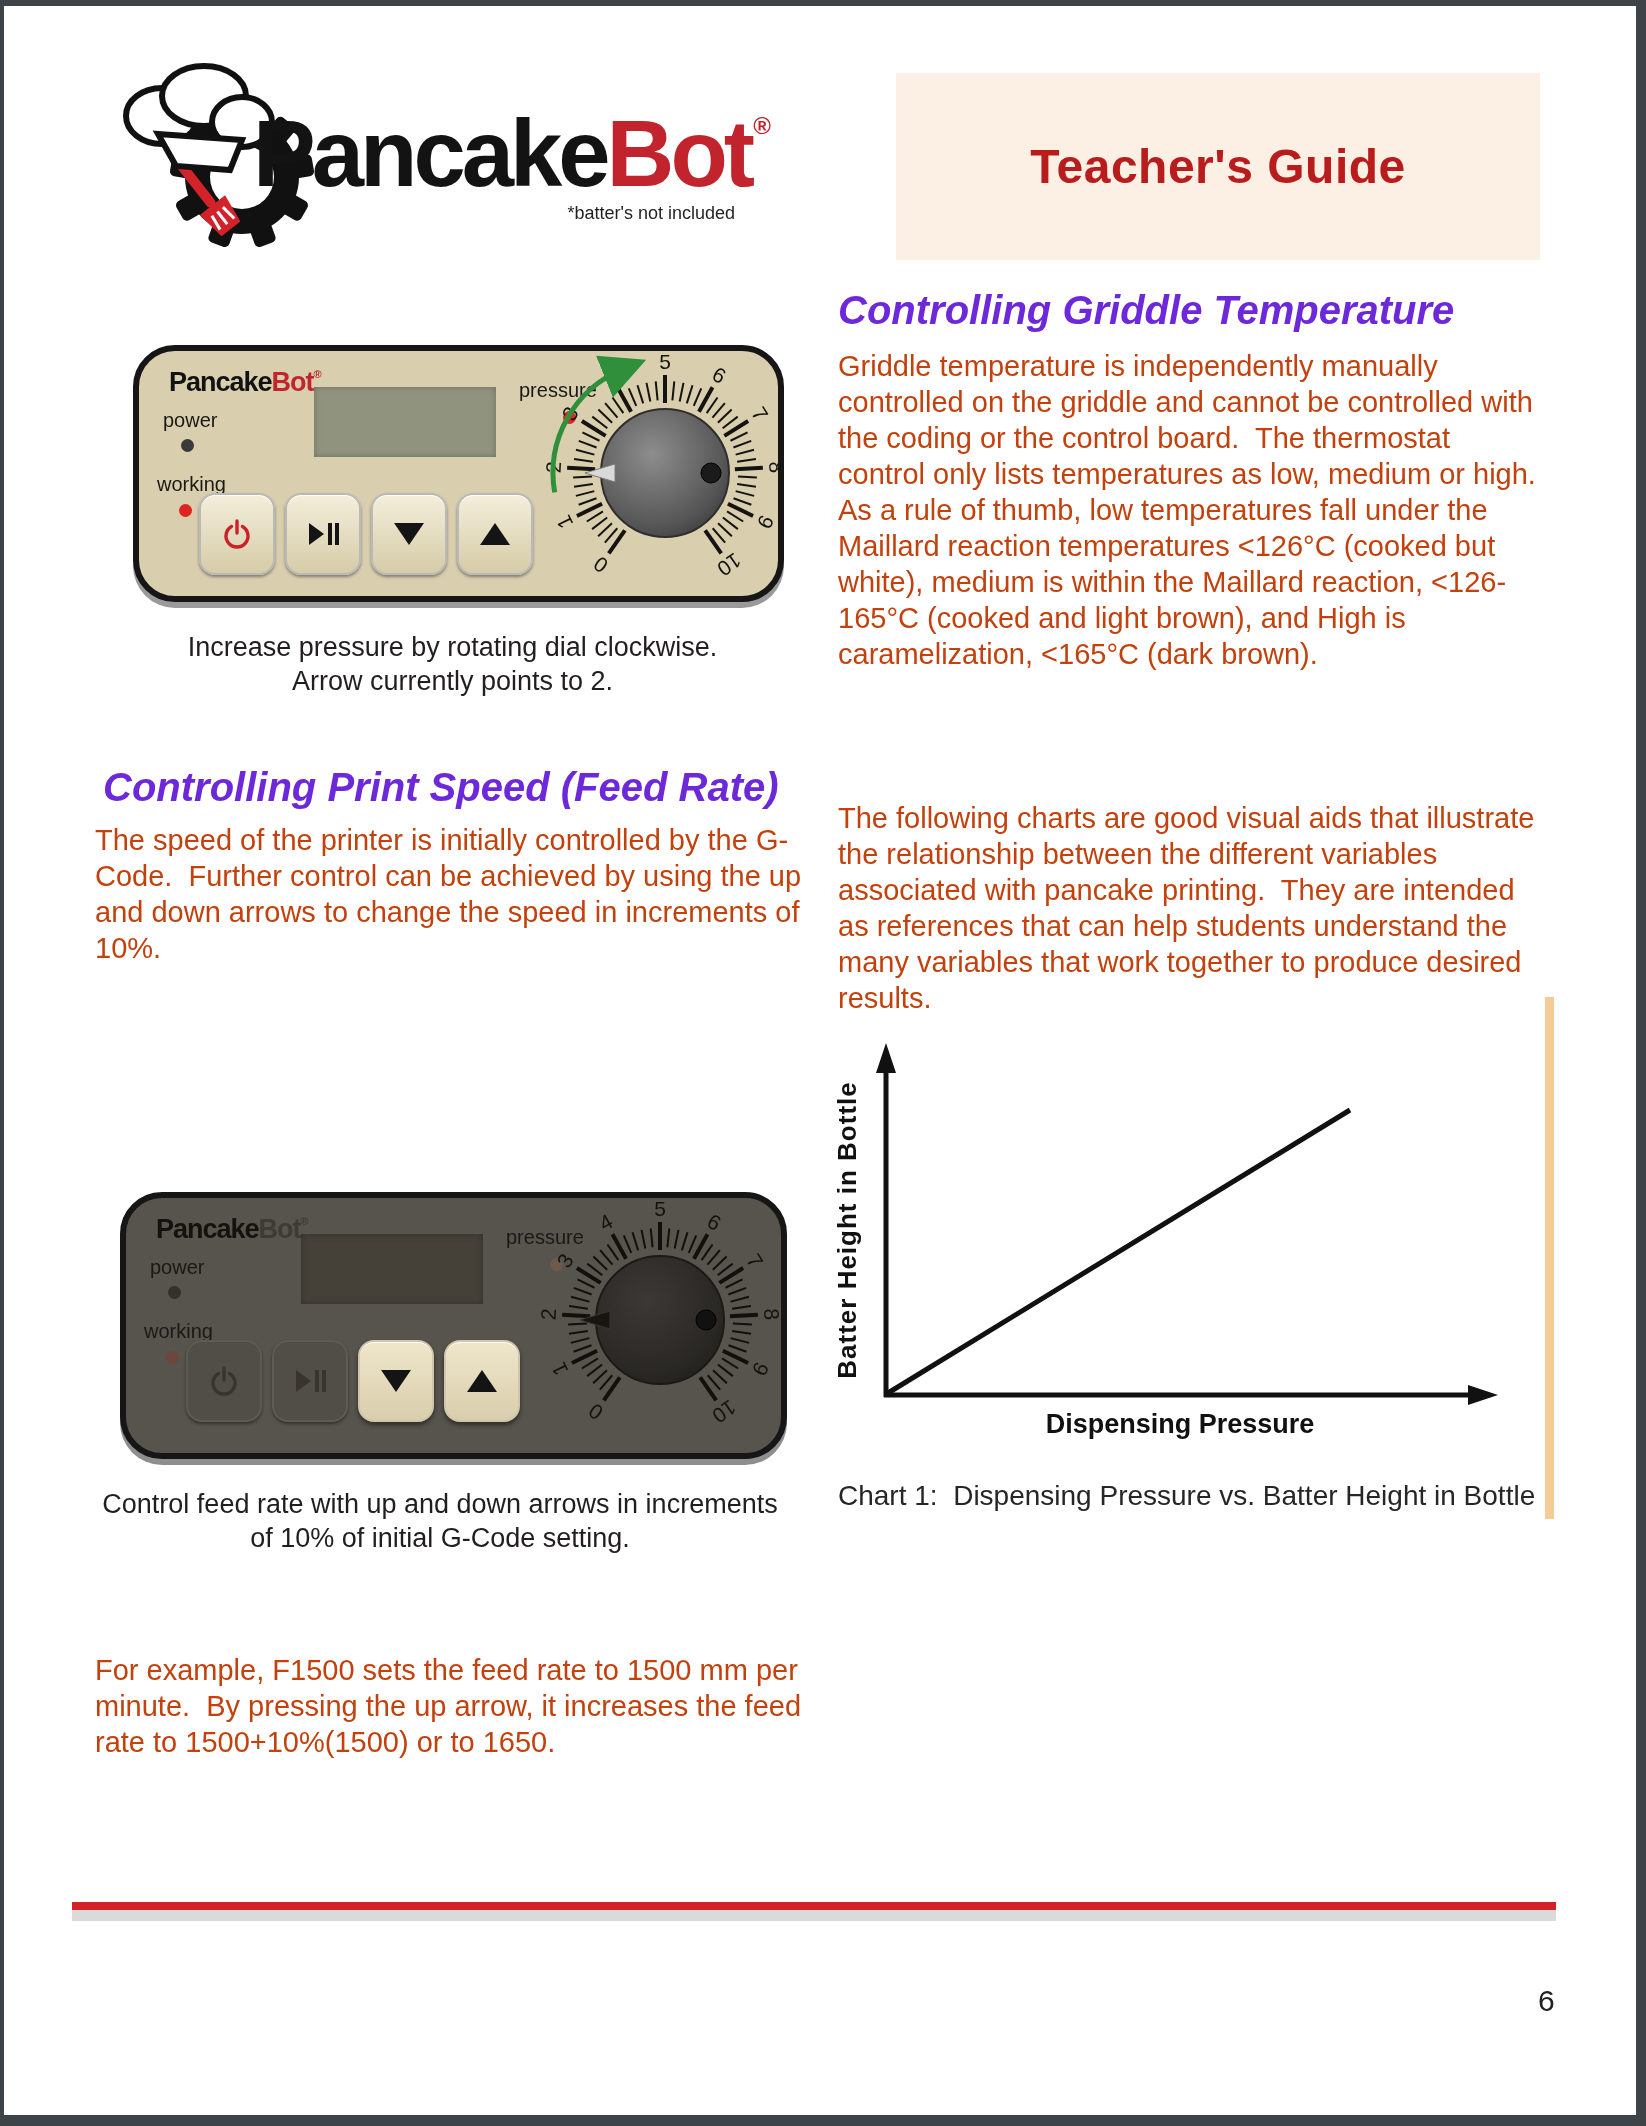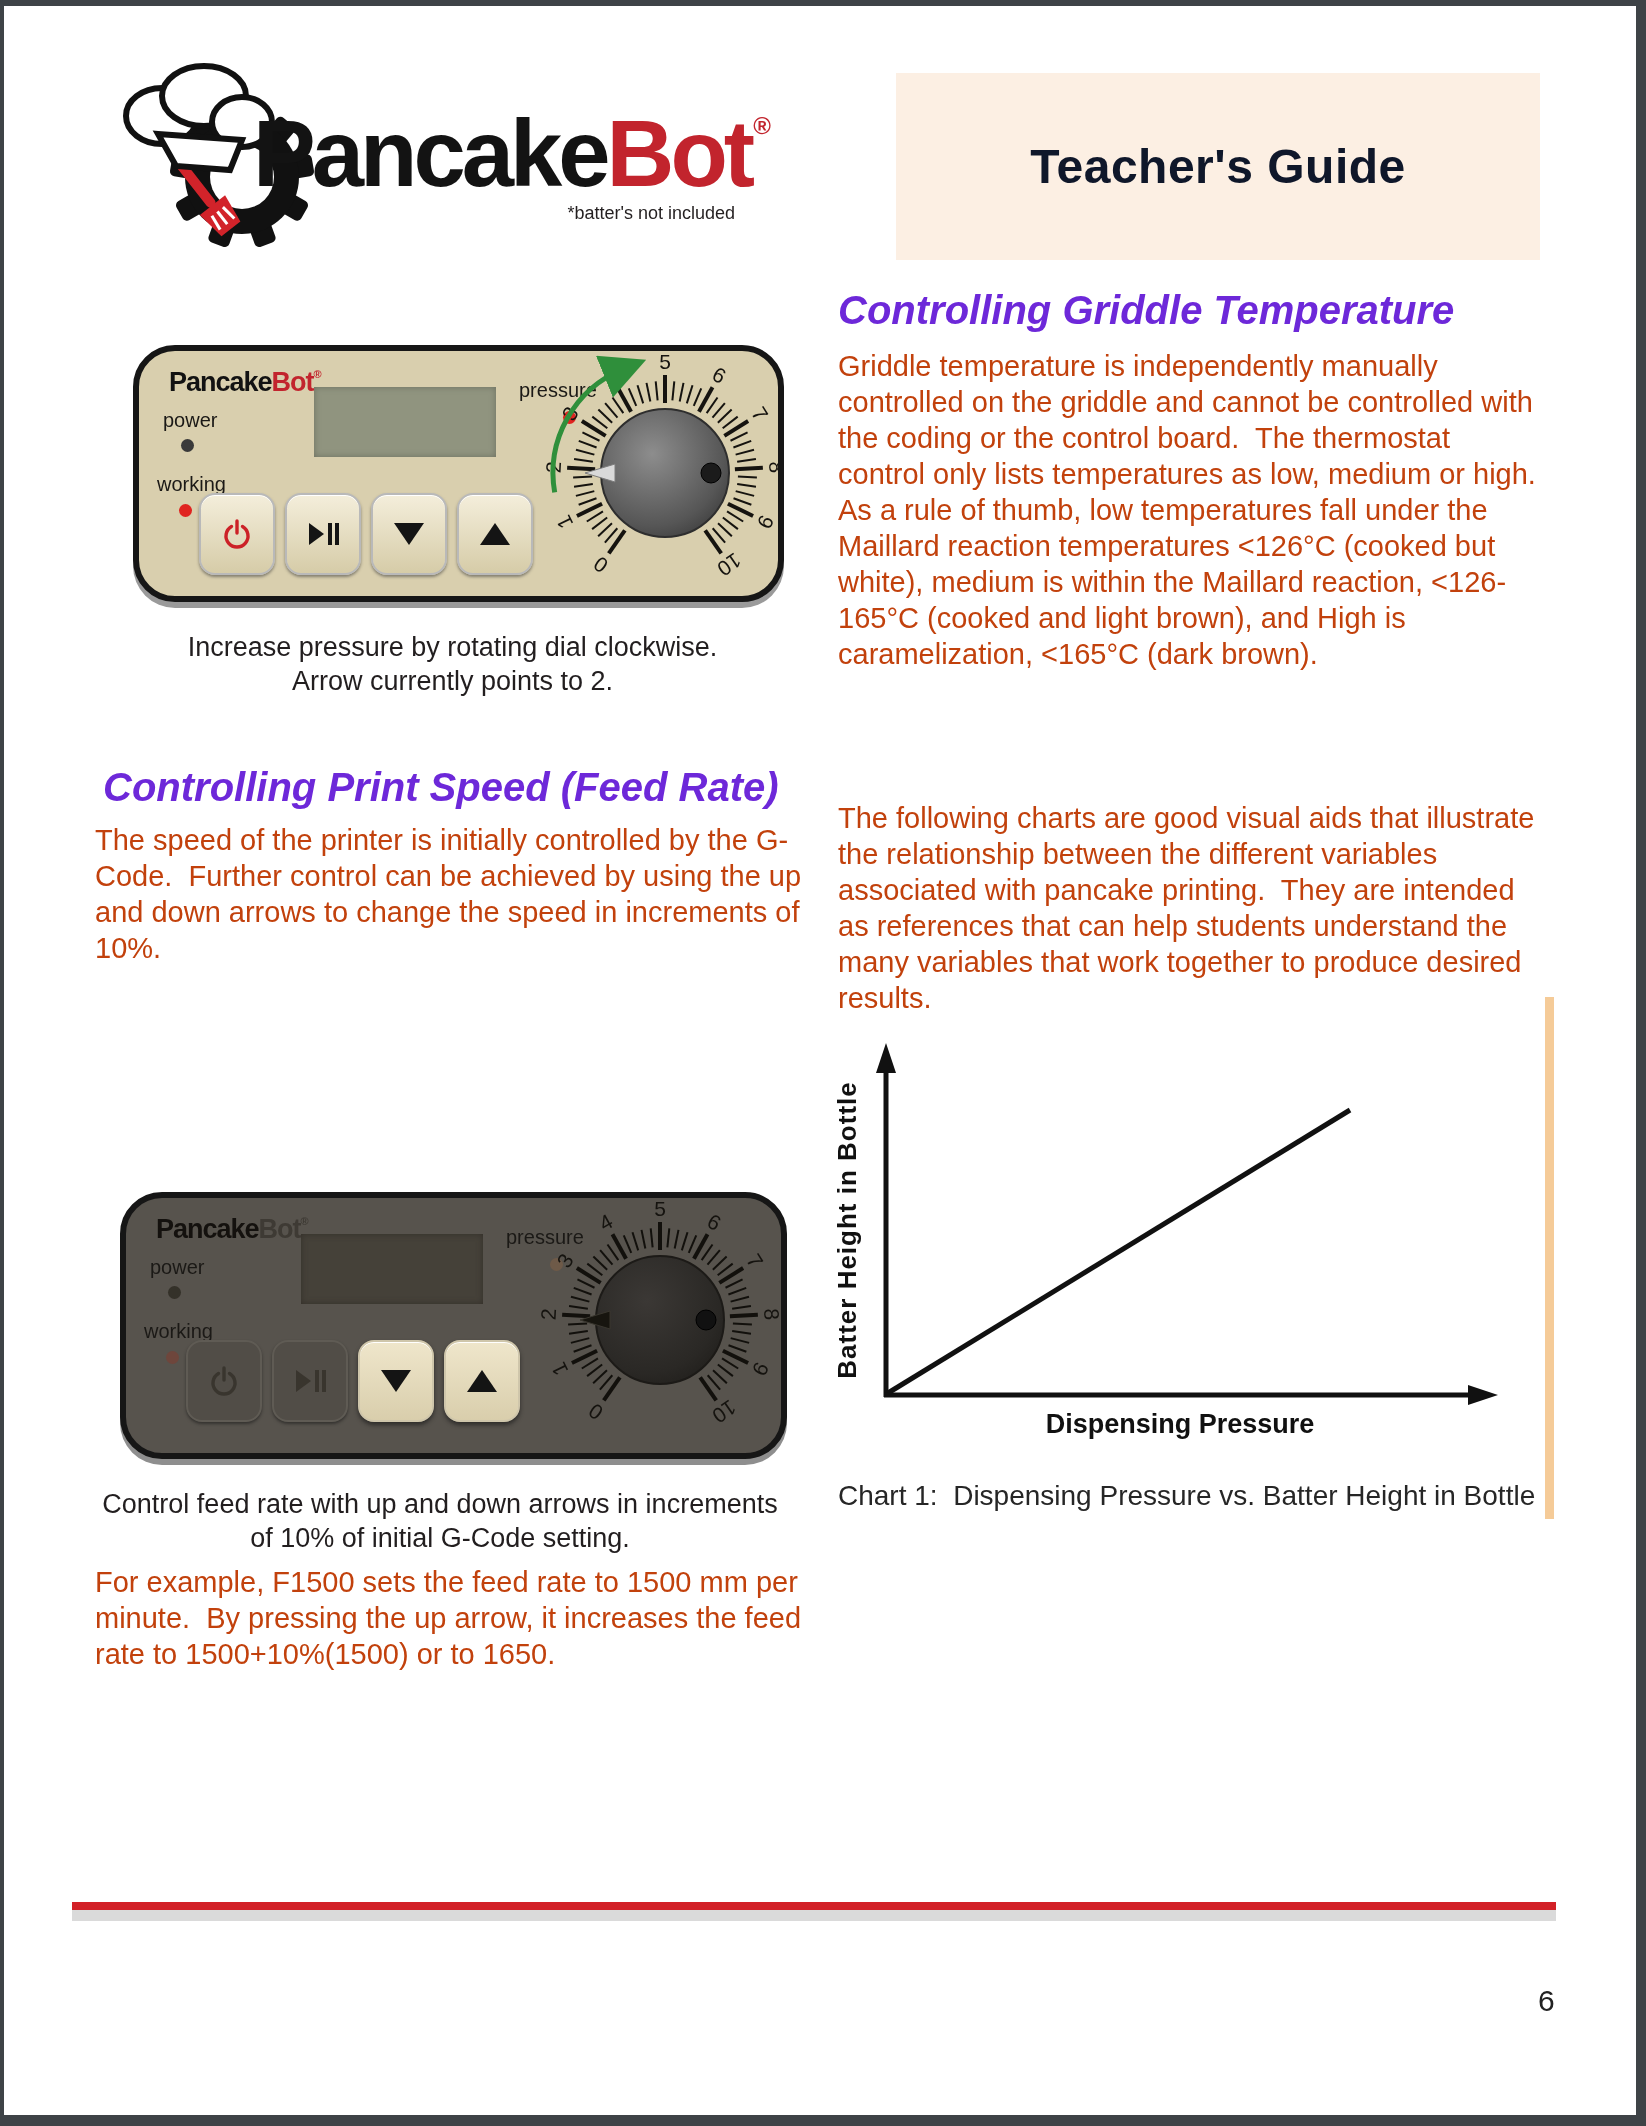--- a/index.html
+++ b/index.html
@@ -16,21 +16,21 @@
   .logo-icon{position:absolute;left:92px;top:52px;}
   .logo-text{position:absolute;left:253px;top:106px;font-size:94px;font-weight:bold;
              letter-spacing:-4px;line-height:95px;white-space:nowrap;}
   .logo-text .black{color:#131313;}
   .logo-text .red{color:#c2242d;}
   .logo-text .reg{font-size:24px;color:#c2242d;letter-spacing:0;position:relative;top:-52px;left:2px;font-weight:bold;}
   .logo-tagline{position:absolute;left:253px;top:203px;width:482px;text-align:right;
                 font-size:18px;color:#231f20;letter-spacing:0;}
   .tg-box{position:absolute;left:896px;top:73px;width:644px;height:187px;background:#fcefe3;
           display:flex;align-items:center;justify-content:center;}
-  .tg-box .tg-title{font-size:48px;font-weight:bold;color:#0f172a;letter-spacing:0.5px;}
+  .tg-box .tg-title{font-size:48px;font-weight:bold;color:#b91c1c;letter-spacing:0.5px;}
 
   
   .h-teal{position:absolute;font-style:italic;font-weight:600;color:#6d28d9;font-size:40px;white-space:nowrap;}
   .h-red{position:absolute;font-weight:bold;color:#ec2227;font-size:52px;letter-spacing:-1px;white-space:nowrap;}
   .body-text{position:absolute;font-size:29px;line-height:36px;color:#c2410c;white-space:pre-wrap;}
 
   
   .panel{position:absolute;border-radius:42px;border:6px solid #161616;overflow:hidden;
          box-shadow:0 6px 0 #9a9a9a;}
   .panel.beige{background:#d9cfae;}
@@ -363,21 +363,21 @@
       <polygon points="50,130 80,121 80,139" fill="#17150f" stroke="#3a372f" stroke-width="1"></polygon>
       <circle cx="176" cy="130" r="10" fill="#111" stroke="#000"></circle>
     </svg>
   </div>
 
   <div class="caption" style="left:100px;top:1487px;width:680px;">
     <div>Control feed rate with up and down arrows in increments</div>
     <div>of 10% of initial G-Code setting.</div>
   </div>
 
-  <div class="body-text" style="left:95px;top:1564px;width:712px;">For example, F1500 sets the feed rate to 1500 mm per minute.  By pressing the up arrow, it increases the feed rate to 1500+10%(1500) or to 1650.</div>
+  <div class="body-text" style="left:95px;top:1652px;width:712px;">For example, F1500 sets the feed rate to 1500 mm per minute.  By pressing the up arrow, it increases the feed rate to 1500+10%(1500) or to 1650.</div>
 
   <div class="h-teal" style="left:838px;top:288px;">Controlling Griddle Temperature</div>
   <div class="body-text" style="left:838px;top:348px;width:700px;">Griddle temperature is independently manually controlled on the griddle and cannot be controlled with the coding or the control board.  The thermostat control only lists temperatures as low, medium or high.  As a rule of thumb, low temperatures fall under the Maillard reaction temperatures &lt;126°C (cooked but white), medium is within the Maillard reaction, &lt;126-165°C (cooked and light brown), and High is caramelization, &lt;165°C (dark brown).</div>
 
   <div class="body-text" style="left:838px;top:800px;width:700px;">The following charts are good visual aids that illustrate the relationship between the different variables associated with pancake printing.  They are intended as references that can help students understand the many variables that work together to produce desired results.</div>
 
   <svg class="chart-svg" style="position:absolute;left:830px;top:1025px;" width="700" height="450" viewBox="0 0 700 450">
     <line x1="56" y1="372" x2="56" y2="40" stroke="#111" stroke-width="5"></line>
     <polygon points="46,48 56,18 66,48" fill="#111"></polygon>
     <line x1="54" y1="370" x2="640" y2="370" stroke="#111" stroke-width="5"></line>

